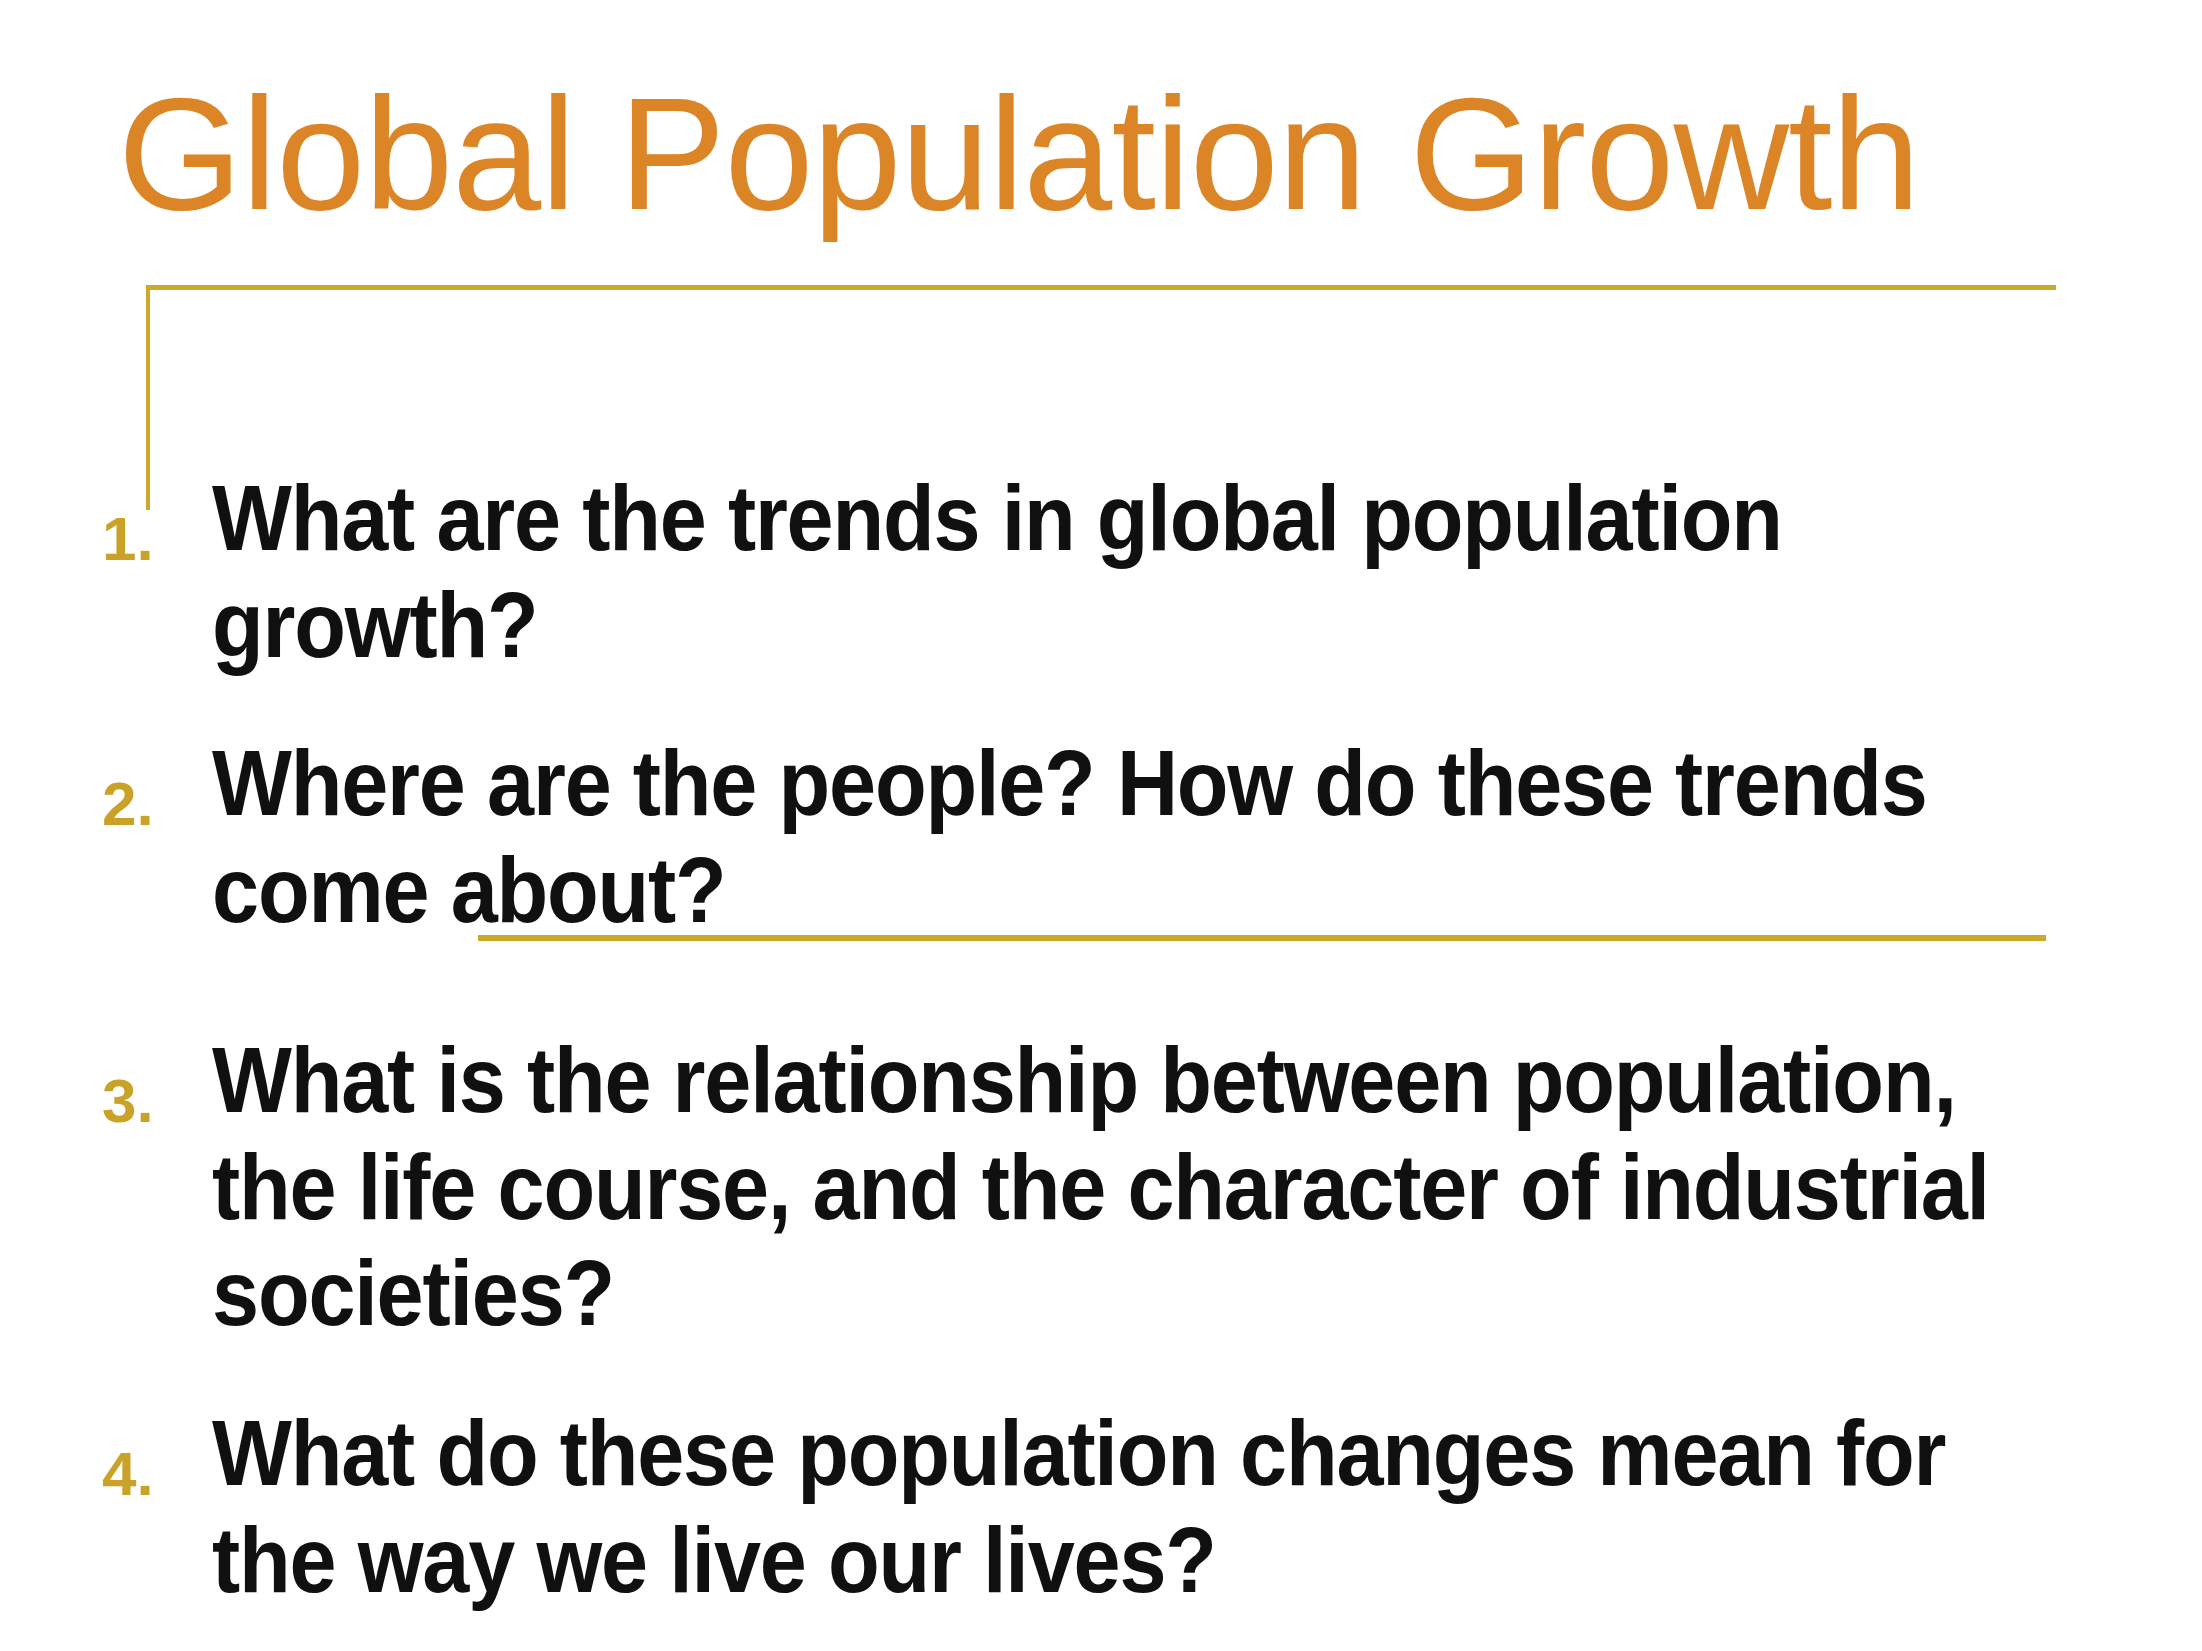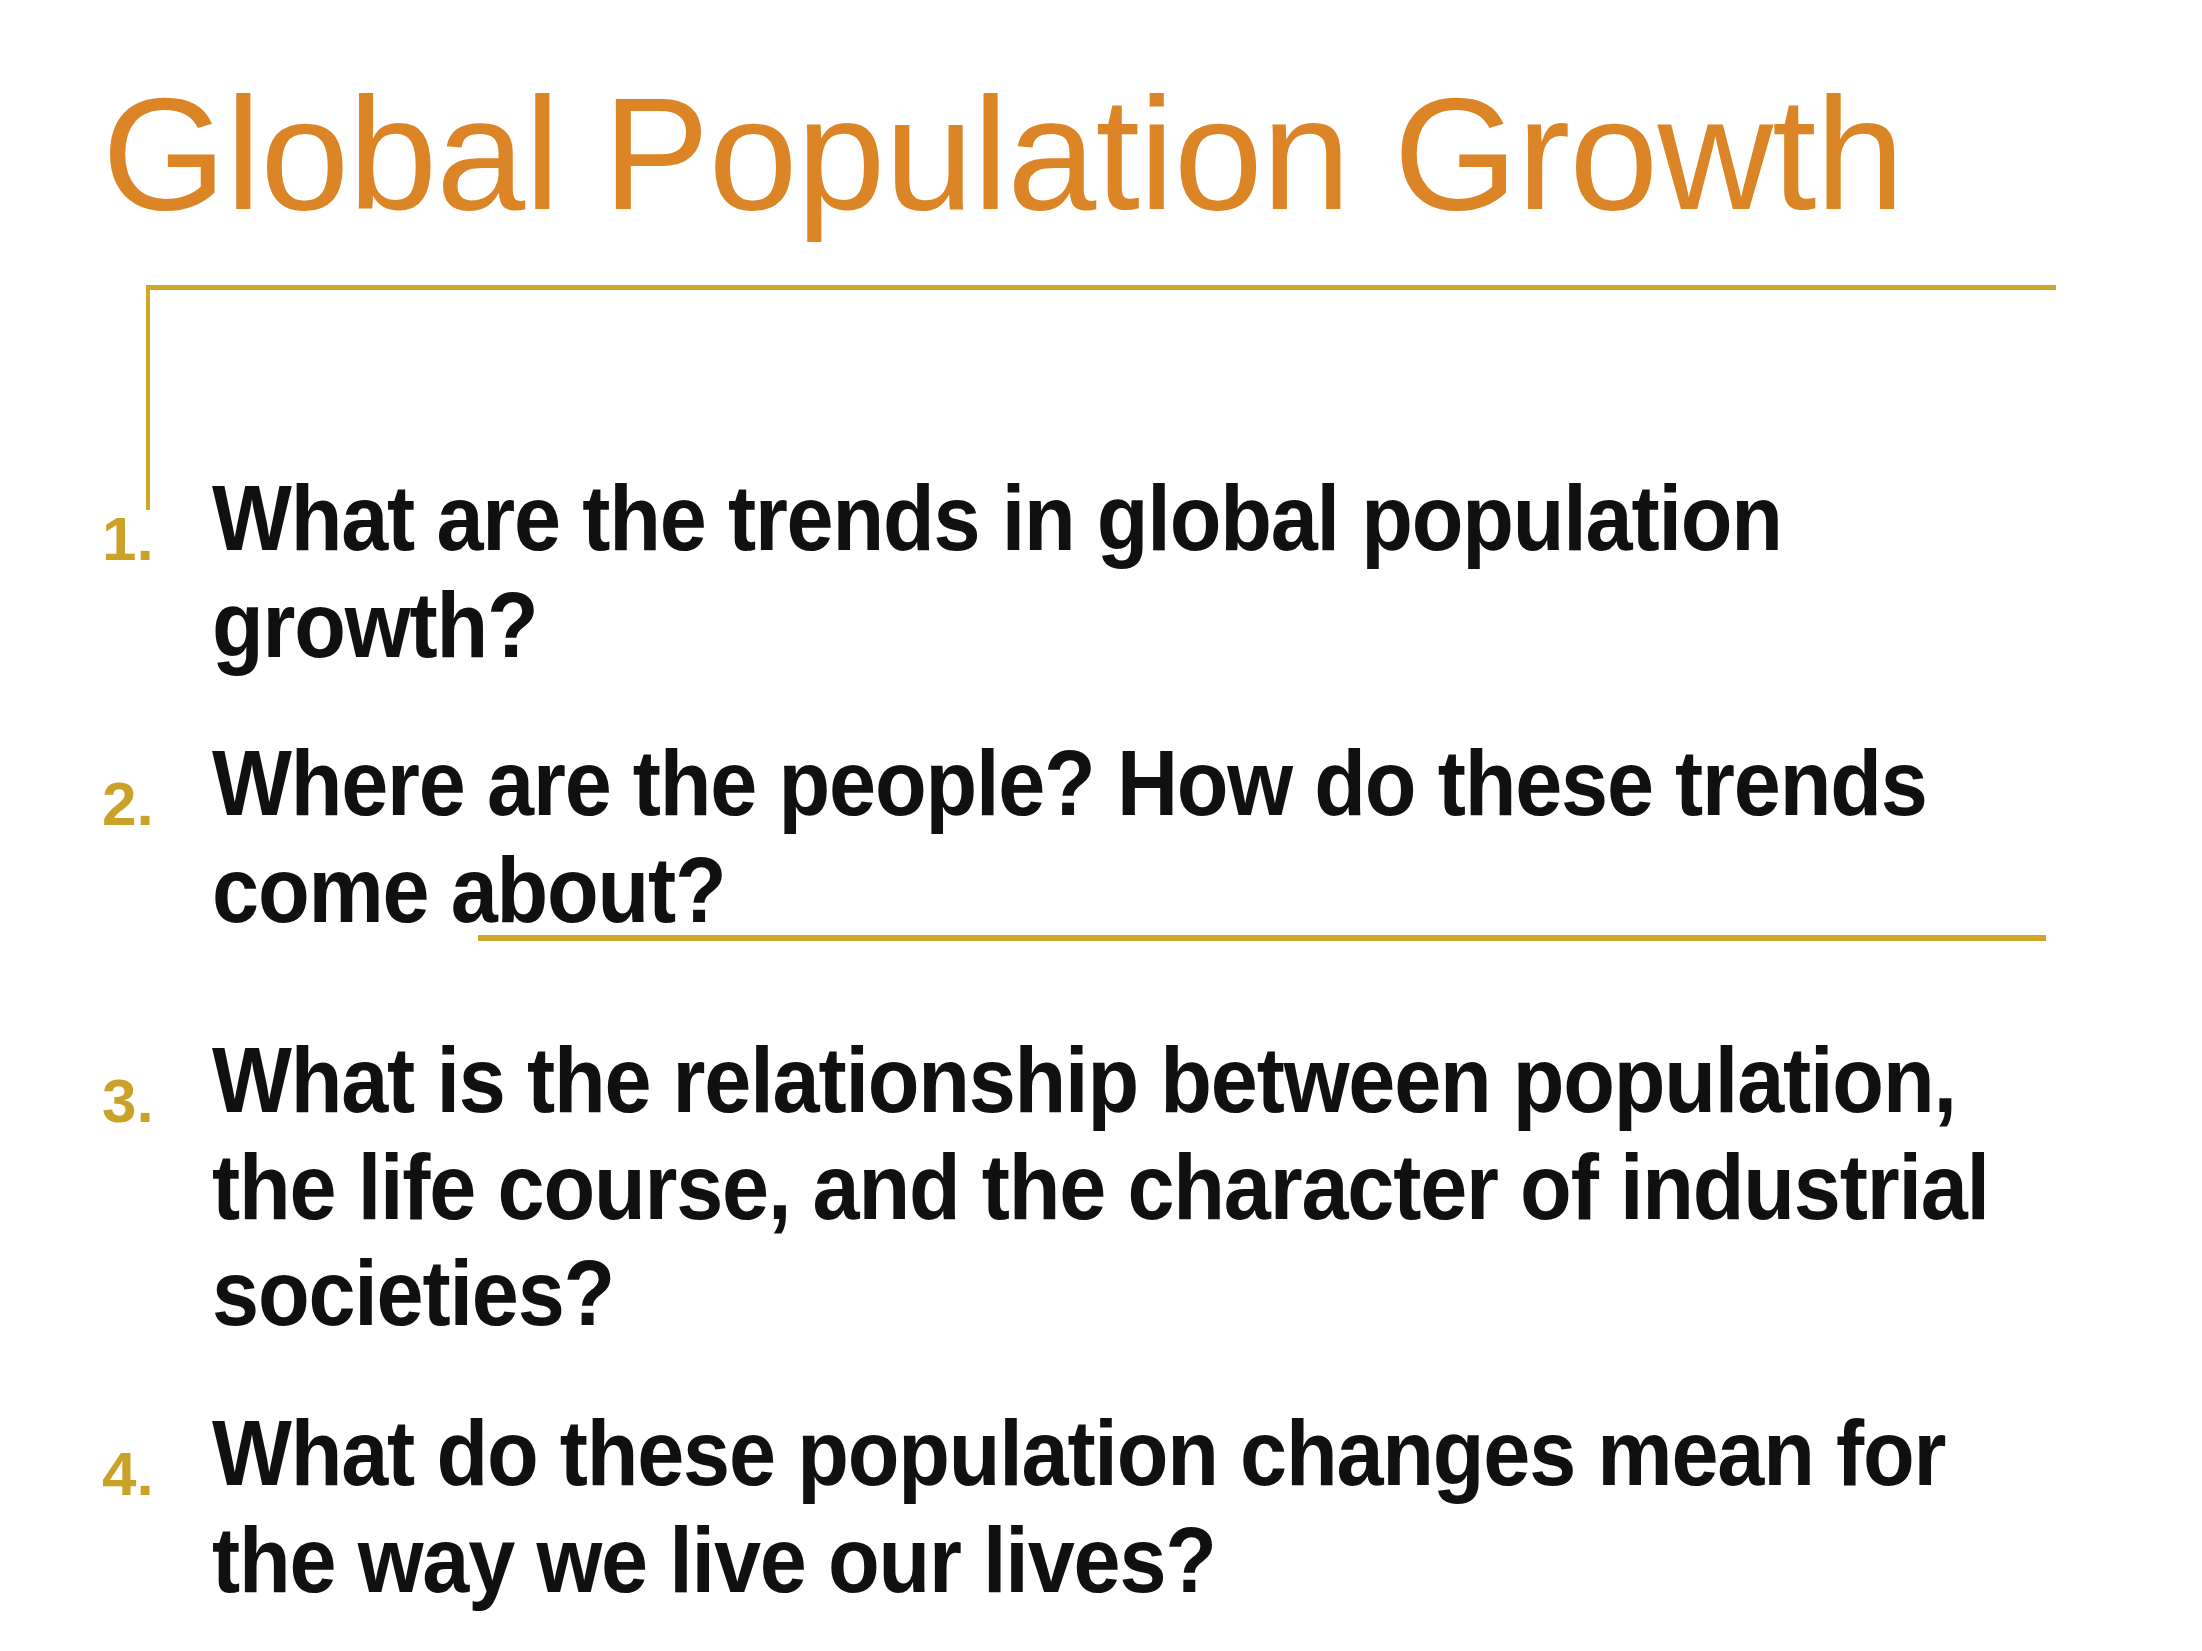--- a/index.html
+++ b/index.html
@@ -17,21 +17,21 @@
     position: relative;
     width: 2203px;
     height: 1652px;
     background: #ffffff;
     overflow: hidden;
   }
 
   
   #slide-title {
     position: absolute;
-    left: 102px;
+    left: 118px;
     top: 74px;
     font-family: "Liberation Sans", sans-serif;
     font-size: 160px;
     font-weight: 400;
     line-height: 1.0;
     letter-spacing: -0.9px;
     color: #DC8527;
     white-space: nowrap;
   }
 

